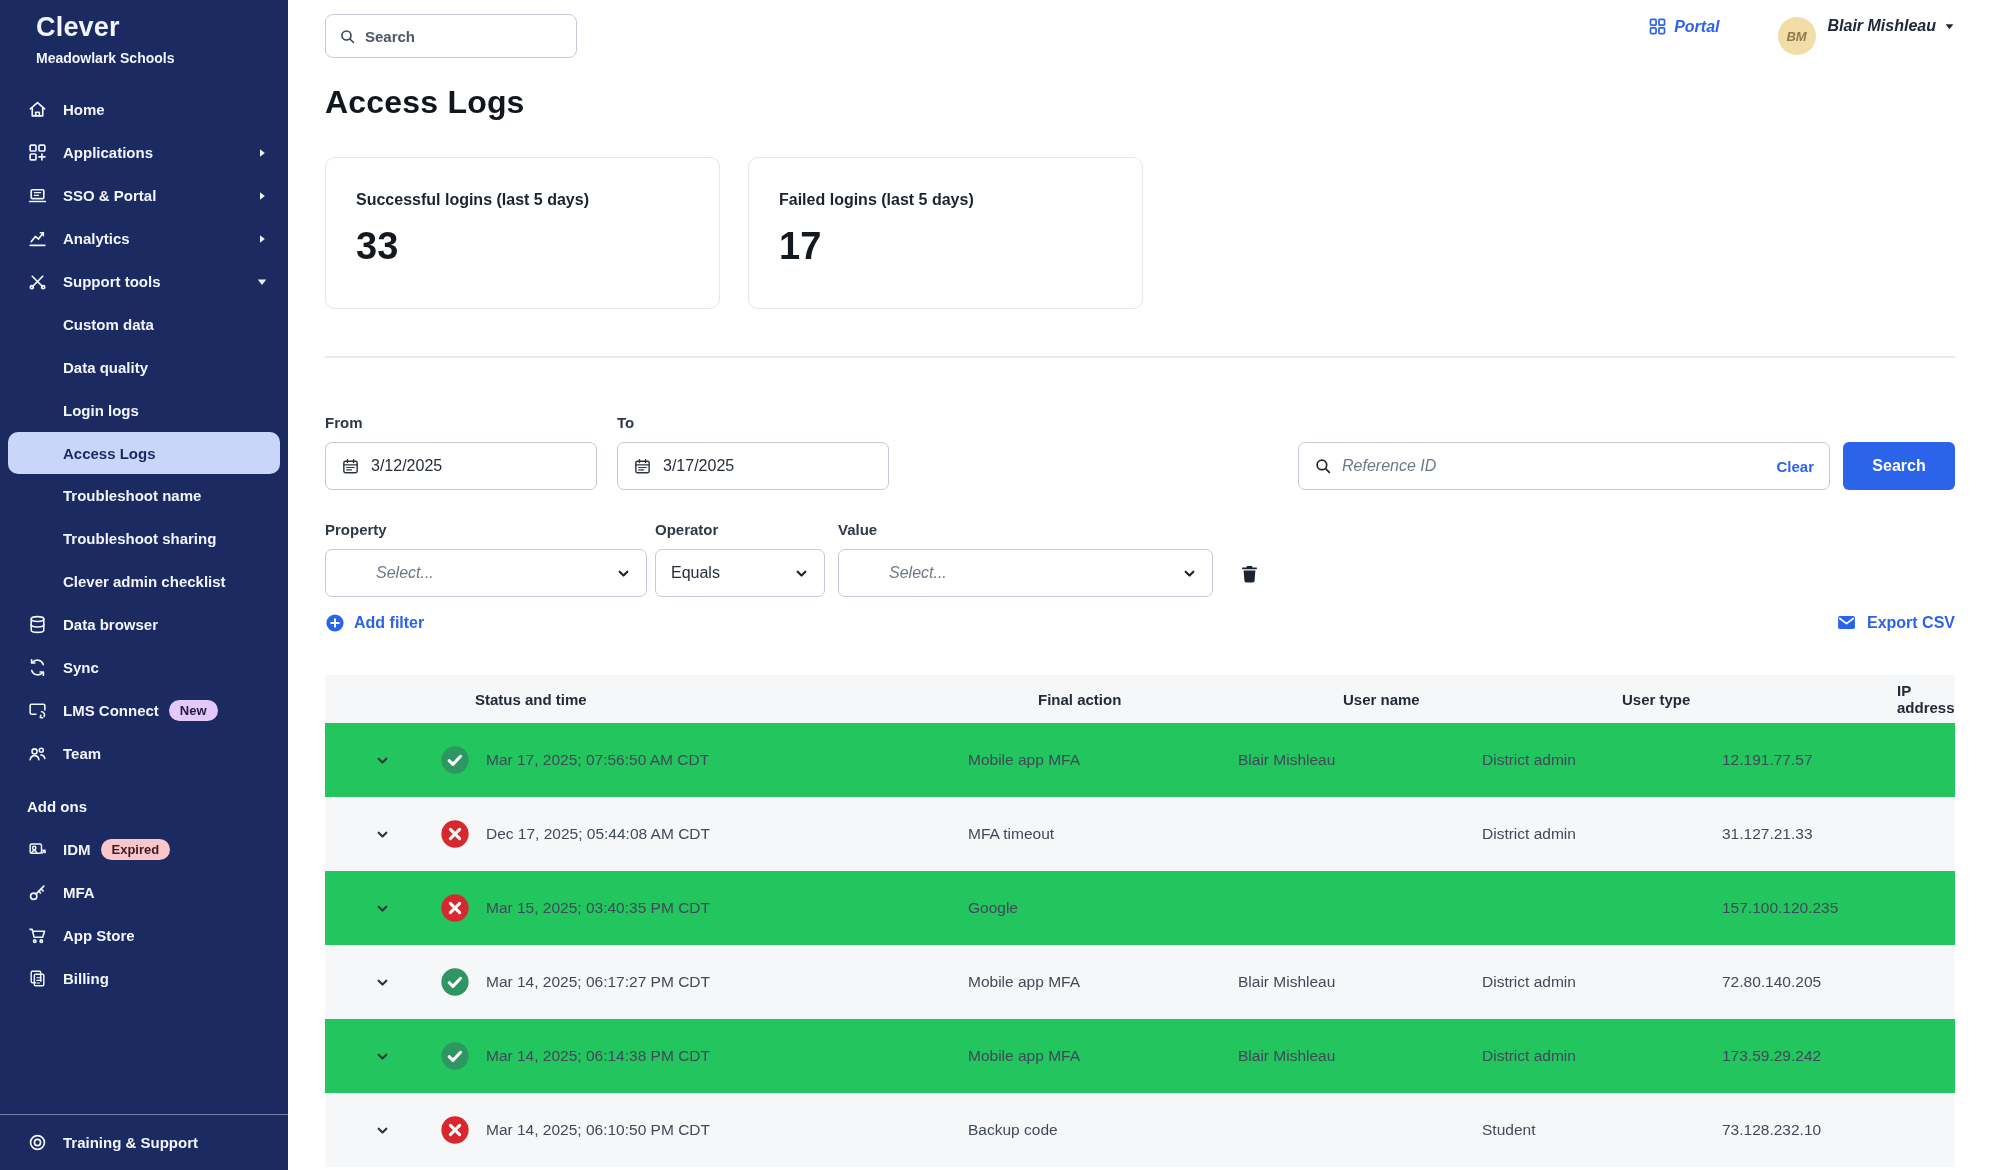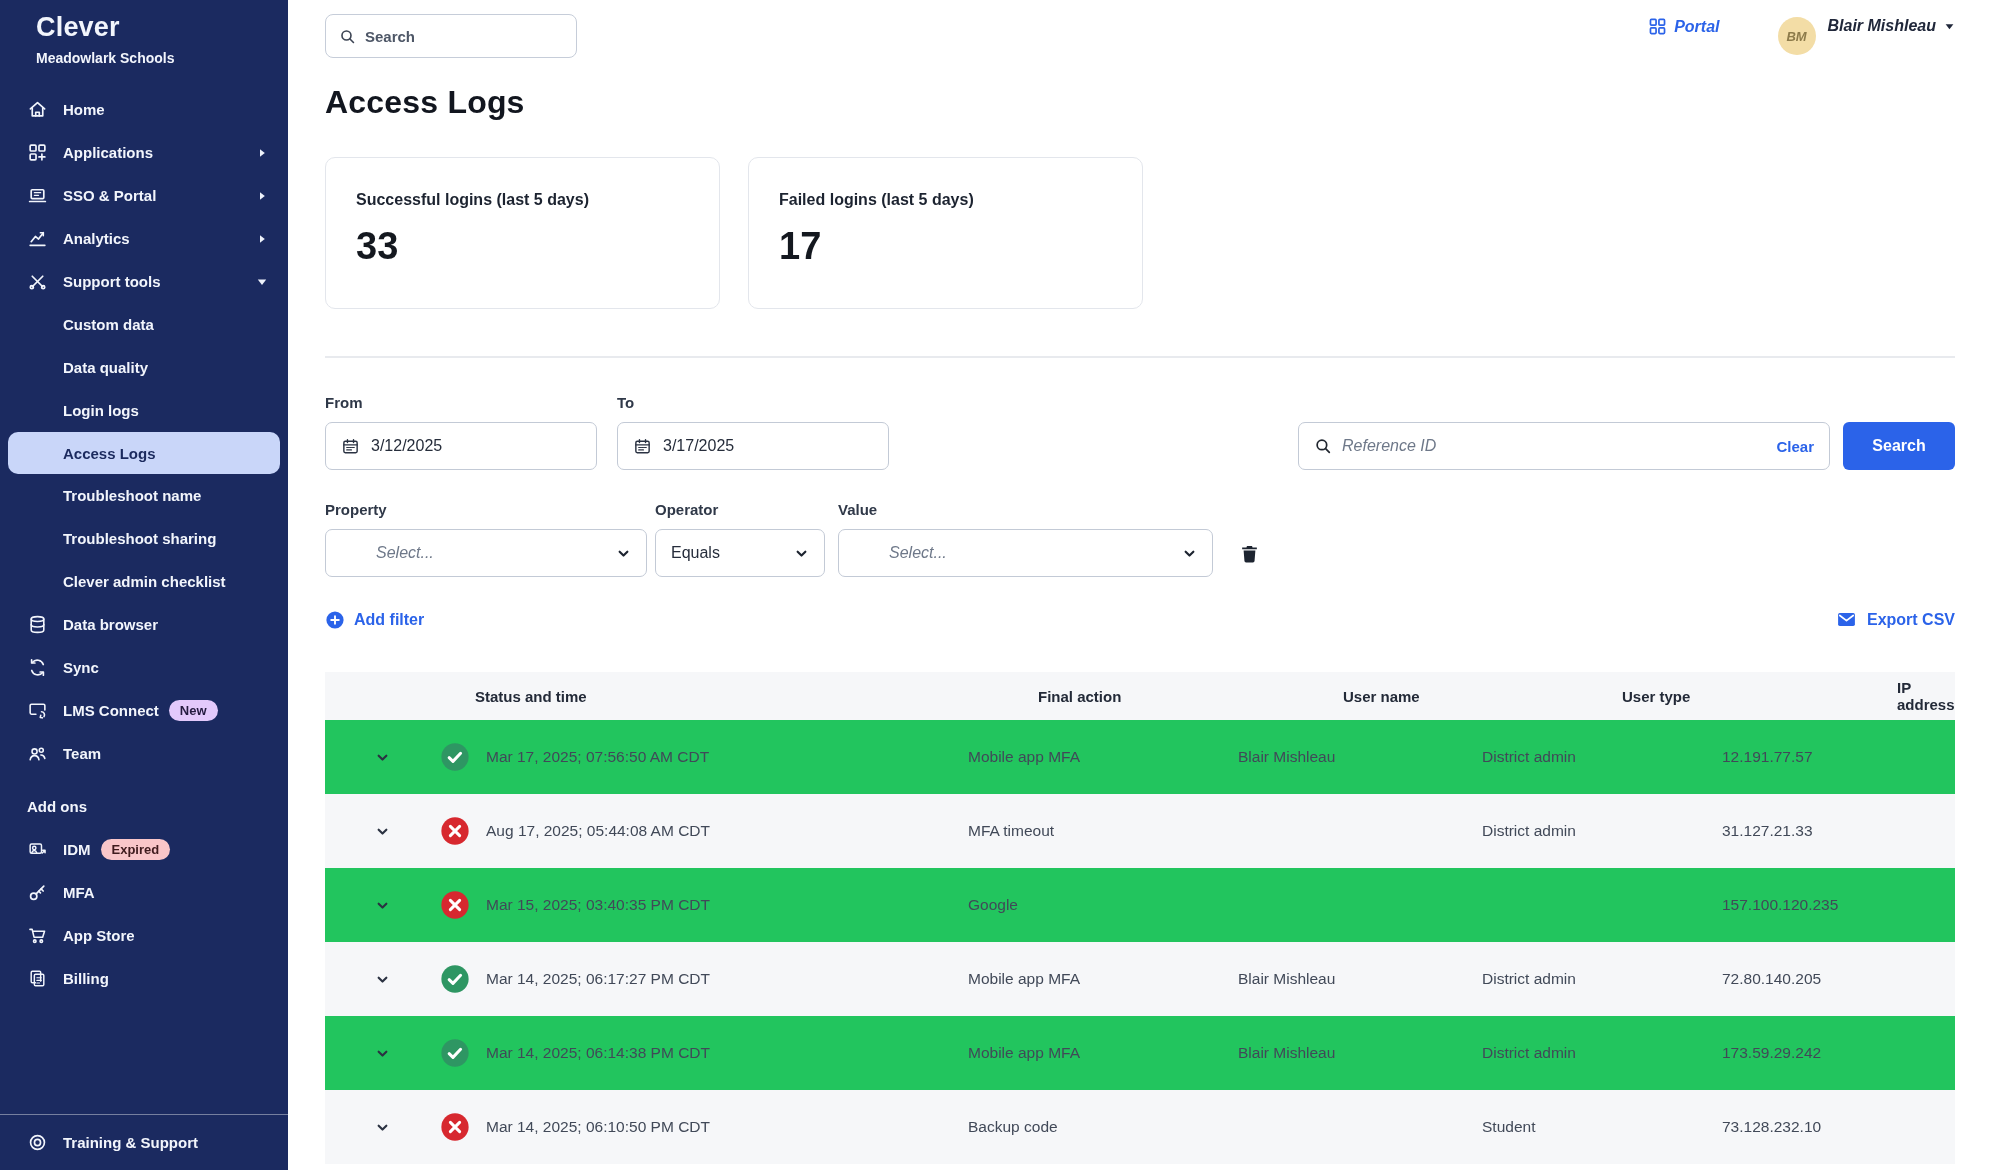--- a/index.html
+++ b/index.html
@@ -68,21 +68,21 @@
   .hr { height:2px; background:#e8eaee; margin-top:47px; }
 
   .filters-row1 { display:flex; align-items:flex-end; margin-top:36px; }
   .field-label { font-size:15px; font-weight:700; color:#2f3848; margin-bottom:11px; }
   .text-input { height:48px; border:1.5px solid #c3cad6; border-radius:7px; background:#fff;
     display:flex; align-items:center; padding:0 15px; }
   .date-input { width:272px; cursor:pointer; }
   .date-input .ico { color:#2a3242; display:inline-flex; margin-right:11px; }
   .date-input .ico svg { width:19px; height:19px; }
   .date-value { font-size:16px; color:#262d3b; }
-  .to-group { margin-left:20px; }
+  .to-group { margin-left:20px;margin-top:20px; }
   .ref-wrap { margin-left:auto; display:flex; align-items:center; }
   .ref-input { width:532px; position:relative; }
   .ref-input .ico { color:#20262f; display:inline-flex; margin-right:10px; }
   .ref-input .ico svg { width:18px; height:18px; }
   .ref-input input { border:0; outline:0; flex:1; font:italic 400 16px "Liberation Sans",sans-serif;
     color:#262d3b; background:transparent; }
   .ref-input input::placeholder { color:#6e7889; font-style:italic; }
   .clear-link { font-size:15px; font-weight:700; color:#2b63e9; cursor:pointer; margin-left:12px; }
   .search-btn { width:112px; height:48px; margin-left:13px; background:#2b63e9; color:#fff;
     border:0; border-radius:6px; font:700 16px "Liberation Sans",sans-serif; cursor:pointer; }
@@ -94,21 +94,21 @@
   .sel-operator .fake-select { width:170px; }
   .sel-value { margin-left:5px; }
   .sel-value .fake-select { width:375px; }
   .sel-placeholder { font-size:16px; font-style:italic; color:#6e7889;margin-left:35px; }
   .sel-text { font-size:16px; color:#262d3b; }
   .fake-select .ico { color:#1d2430; display:inline-flex; }
   .fake-select .ico svg { width:15px; height:15px; }
   .trash { margin:0 0 13px 18px; color:#1d2430; cursor:pointer; display:inline-flex; }
   .trash svg { width:21px; height:21px; }
 
-  .filters-row3 { display:flex; align-items:center; margin-top:32px; }
+  .filters-row3 { display:flex; align-items:center; margin-top:15px; }
   .add-filter { display:flex; align-items:center; color:#2b63e9; font-size:16px; font-weight:700;
     cursor:pointer; }
   .add-filter .ico { display:inline-flex; margin-right:9px; color:#2b63e9; }
   .add-filter .ico svg { width:20px; height:20px; }
   .export-csv { margin-left:auto; display:flex; align-items:center; color:#2b63e9; font-size:16px;
     font-weight:700; cursor:pointer; }
   .export-csv .ico { display:inline-flex; margin-right:10px; color:#2b63e9; }
   .export-csv .ico svg { width:21px; height:21px; }
 
   
@@ -519,21 +519,21 @@
             <path d="M3.4 5.3 7 8.9l3.6-3.6"></path>
           </svg>
         </div>
         <div class="cell-status">
           <span class="sticon">
             <svg viewBox="0 0 22 22">
               <circle cx="11" cy="11" r="10" fill="#d7282f"></circle>
               <path d="M7.6 7.6l6.8 6.8M14.4 7.6l-6.8 6.8" stroke="#fff" stroke-width="2.2" stroke-linecap="round"></path>
             </svg>
           </span>
-          <span>Aug 17, 2025; 05:44:08 AM CDT</span>
+          <span>Dec 17, 2025; 05:44:08 AM CDT</span>
         </div>
         <div>MFA timeout</div>
         <div></div>
         <div>District admin</div>
         <div>31.127.21.33</div>
       </div>
       <div class="t-grid t-row">
         <div class="cell-chev">
           <svg viewBox="0 0 14 14" fill="none" stroke="currentColor" stroke-linecap="round" stroke-linejoin="round" stroke-width="2">
             <path d="M3.4 5.3 7 8.9l3.6-3.6"></path>

